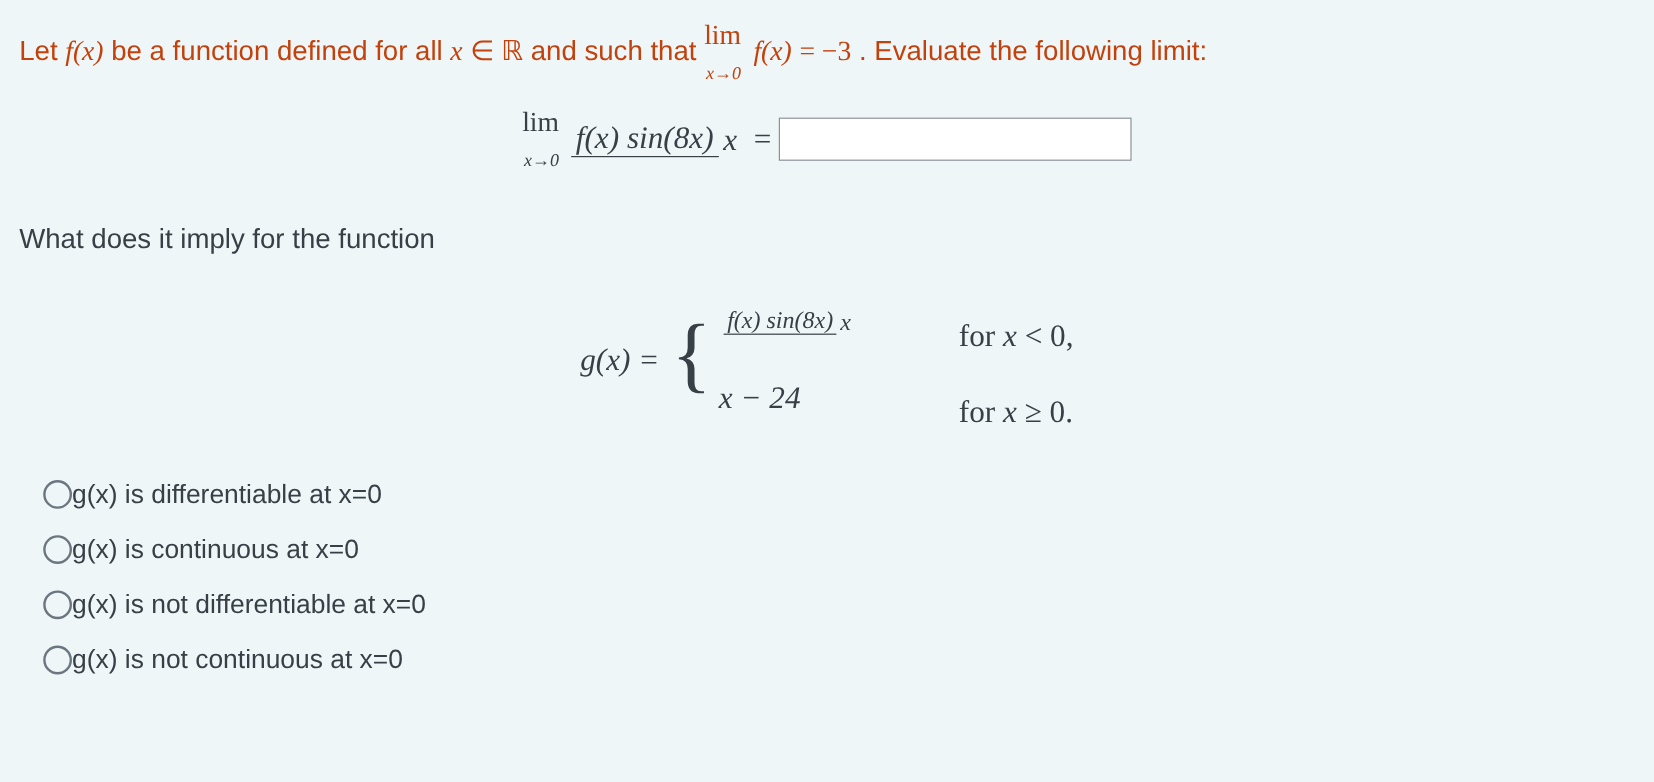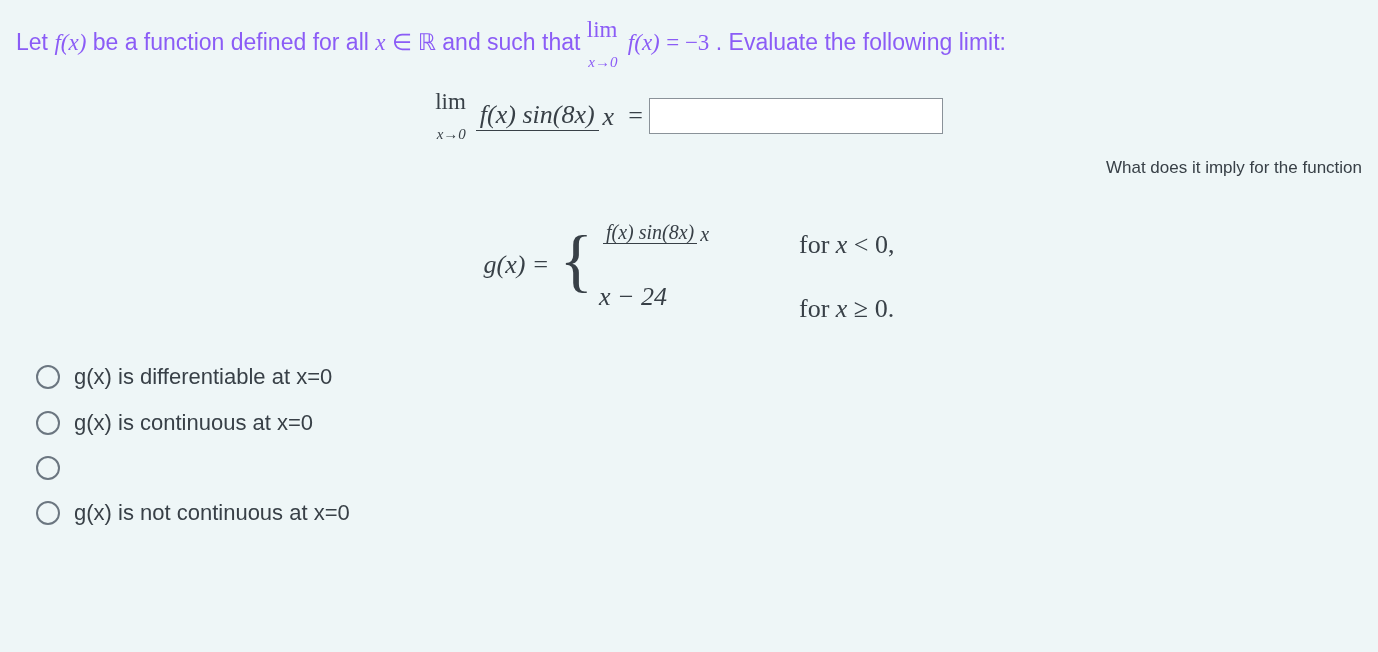--- a/index.html
+++ b/index.html
@@ -10,21 +10,21 @@
     color: #384047;
     width: 1378px;
     height: 652px;
     box-sizing: border-box;
   }
   .container {
     padding: 18px 16px;
   }
   .qtext {
     font-size: 23px;
-    color: #8b5cf6;
+    color: #c2410c;
     line-height: 1.4;
   }
   .math-fn { font-family: "Times New Roman", Times, serif; font-style: italic; }
   .math-rm { font-family: "Times New Roman", Times, serif; font-style: normal; }
   .bb { font-family: "Times New Roman", Times, serif; font-style: normal; letter-spacing: 0; }
   .limblock {
     display: inline-flex;
     flex-direction: column;
     align-items: flex-end;
     vertical-align: middle;
@@ -54,23 +54,22 @@
   }
   .answer-input {
     border: 1px solid #8a9299;
     height: 30px;
     width: 280px;
     font-size: 18px;
     background: #fff;
     padding: 2px 6px;
   }
   .subq {
-    font-size: 17px;
-    margin-top: 16px;
-    text-align: right;
+    font-size: 23px;
+    margin-top: 44px;
   }
   .gx-row {
     display: flex;
     align-items: center;
     justify-content: center;
     margin-top: 28px;
     font-size: 26px;
     font-family: "Times New Roman", Times, serif;
   }
   .brace {
@@ -93,21 +92,20 @@
   }
   .case-expr { min-width: 160px; display:flex; align-items:center;}
   .case-cond { font-size: 26px; margin-top: 24px; }
   .options {
     margin-top: 40px;
     padding-left: 20px;
   }
   .option {
     display: flex;
     align-items: center;
-    gap: 14px;
     margin-bottom: 20px;
     font-size: 22px;
     color: #384047;
   }
   .radio {
     width: 20px;
     height: 20px;
     border: 2px solid #6b7680;
     border-radius: 50%;
     flex-shrink: 0;
@@ -180,19 +178,20 @@
     <div class="option">
       <div class="radio"></div>
       <span>g(x) is differentiable at x=0</span>
     </div>
     <div class="option">
       <div class="radio"></div>
       <span>g(x) is continuous at x=0</span>
     </div>
     <div class="option">
       <div class="radio"></div>
+      <span>g(x) is not differentiable at x=0</span>
     </div>
     <div class="option">
       <div class="radio"></div>
       <span>g(x) is not continuous at x=0</span>
     </div>
   </div>
 </div>
 
 </body></html>

